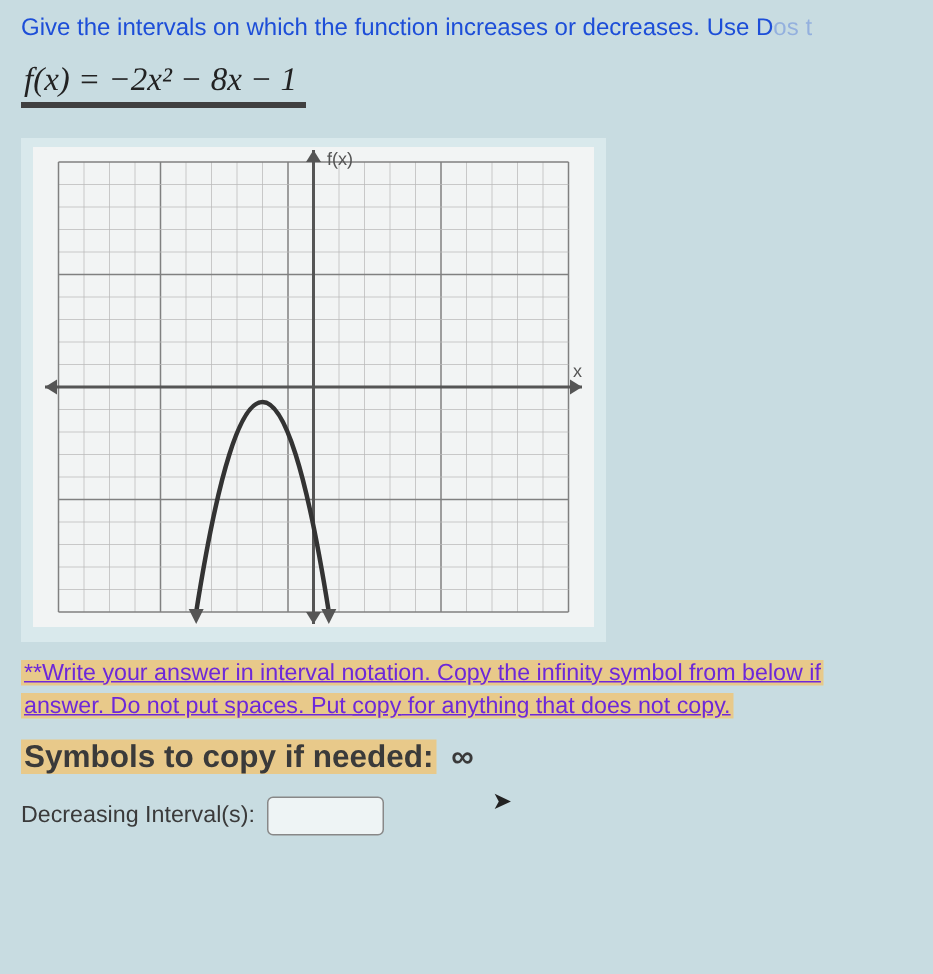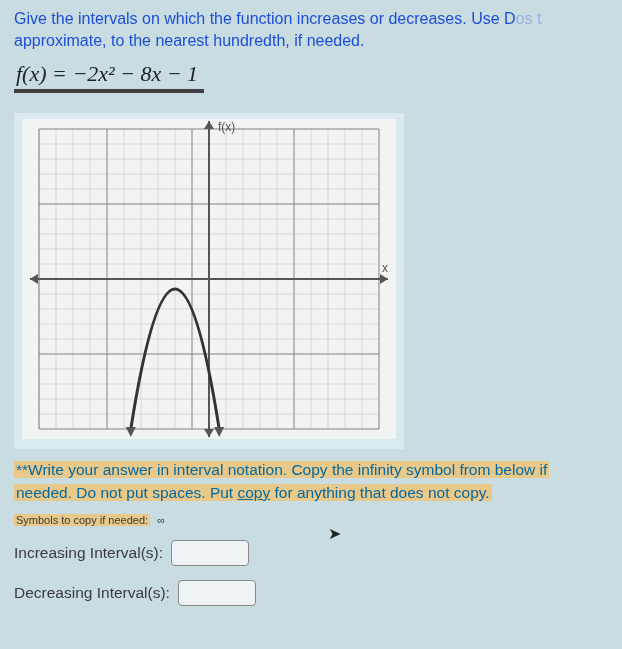--- a/index.html
+++ b/index.html
@@ -44,32 +44,34 @@
   .grid line.minor { stroke: #b9b9b9; stroke-width: 0.5; }
   .grid line.major { stroke: #808080; stroke-width: 1; }
   .axis { stroke: #555; stroke-width: 2; }
   .parabola { stroke: #333; stroke-width: 3; fill: none; }
   .arrow { fill: #555; }
   .axis-label { font-size: 12px; fill: #555; font-family: Arial; }
   .instructions {
     margin-top: 10px;
     font-size: 15.5px;
     line-height: 1.45;
-    color: #0369a1;
+    color: #6d28d9;
+    text-decoration: underline;
   }
   .hl {
     background: #e8c98a;
     padding: 0 2px;
   }
   .underline-word {
     text-decoration: underline;
   }
   .symbols-row {
     margin-top: 10px;
-    font-size: 11px;
+    font-size: 21px;
+    font-weight: bold;
   }
   .field-row {
     margin-top: 14px;
     font-size: 15.5px;
     display: flex;
     align-items: center;
     gap: 8px;
   }
   .input-box {
     width: 78px;
@@ -89,21 +91,20 @@
     pointer-events: none;
   }
 </style>
 </head>
 <body>
 
 <div class="content">
 
   <div class="question-text">
     <span>Give the intervals on which the function increases or decreases.  Use D</span><span style="opacity:0.3">os t</span><br>
-    <span>approximate, to the nearest hundredth, if needed.</span>
   </div>
 
   <div class="formula">
     <span style="font-style:italic">f(x) = −2x² − 8x − 1</span>
   </div>
 
   <div class="chart-wrap">
     <div class="chart">
       <svg width="374" height="320" viewBox="0 0 374 320">
 
@@ -169,33 +170,29 @@
 
         <polygon class="arrow" points="108.8,318 103.8,308 113.8,308"></polygon>
         <polygon class="arrow" points="197.2,318 192.2,308 202.2,308"></polygon>
       </svg>
     </div>
   </div>
 
   <div class="instructions">
     <span class="hl">**Write your answer in interval notation. Copy the infinity symbol from below if</span><br>
     <span class="hl">
-      <span>needed. Do not put spaces. Put </span><span class="underline-word">copy</span><span> for anything that does not copy.</span>
+      <span>answer. Do not put spaces. Put </span><span class="underline-word">copy</span><span> for anything that does not copy.</span>
     </span>
   </div>
 
   <div class="symbols-row">
     <span class="hl">Symbols to copy if needed:</span>
     <span style="margin-left:4px;">∞</span>
   </div>
 
-  <div class="field-row">
-    <span>Increasing Interval(s):</span>
-    <input class="input-box" type="text" value="" style="">
-  </div>
 
   <div class="field-row">
     <span>Decreasing Interval(s):</span>
     <input class="input-box" type="text" value="" style="">
   </div>
 
 </div>
 
 <div class="cursor-arrow">➤</div>
 

